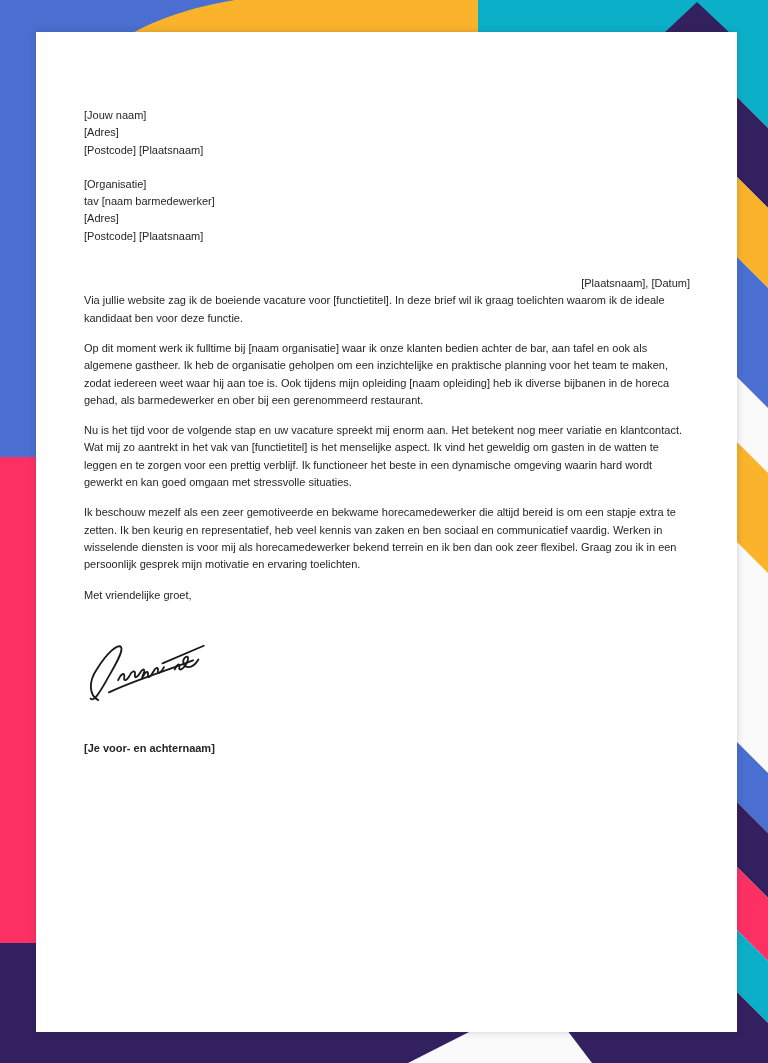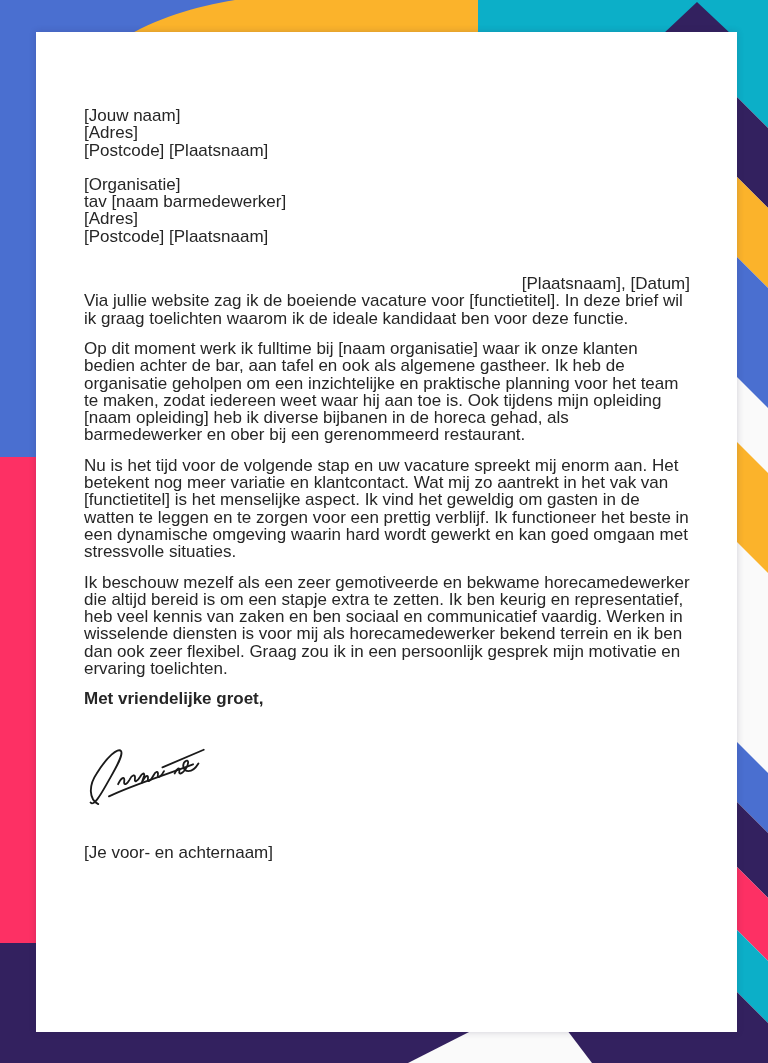--- a/index.html
+++ b/index.html
@@ -10,32 +10,32 @@
   }
   .bg{position:absolute;inset:0;z-index:0;}
   .paper{
     position:absolute;left:36px;top:32px;width:701px;height:1000px;
     background:#ffffff;z-index:1;box-sizing:border-box;
     padding:75px 48px 0 48px;
     box-shadow:0 0 7px rgba(40,30,70,0.20);
   }
   .letter{
     width:606px;color:#262626;
-    font-size:17px;line-height:17.3px;
+    font-size:11px;line-height:17.3px;
     letter-spacing:0;
   }
   .addr-block{margin:0 0 17px 0;}
   .addr-line{white-space:pre-wrap;}
   .meta-block{margin:30px 0 0 0;text-align:right;}
   .salutation{margin:19px 0 13px 0;}
   .para{margin:0 0 13px 0;}
-  .closing{margin:0;font-weight:bold;}
+  .closing{margin:0;}
   .signature-wrap{margin:26px 0 0 2px;width:130px;height:82px;}
   .signature-wrap svg{width:130px;height:82px;display:block;}
-  .signer-name{margin:28px 0 0 0;}
+  .signer-name{margin:28px 0 0 0;font-weight:bold;}
 </style>
 </head>
 <body>
 
 <svg class="bg" width="768" height="1063" viewBox="0 0 768 1063" xmlns="http://www.w3.org/2000/svg">
 
   <rect x="0" y="0" width="768" height="1063" fill="#FAFAFA"></rect>
 
   <rect x="0" y="0" width="478" height="62" fill="#FBB32B"></rect>
 

